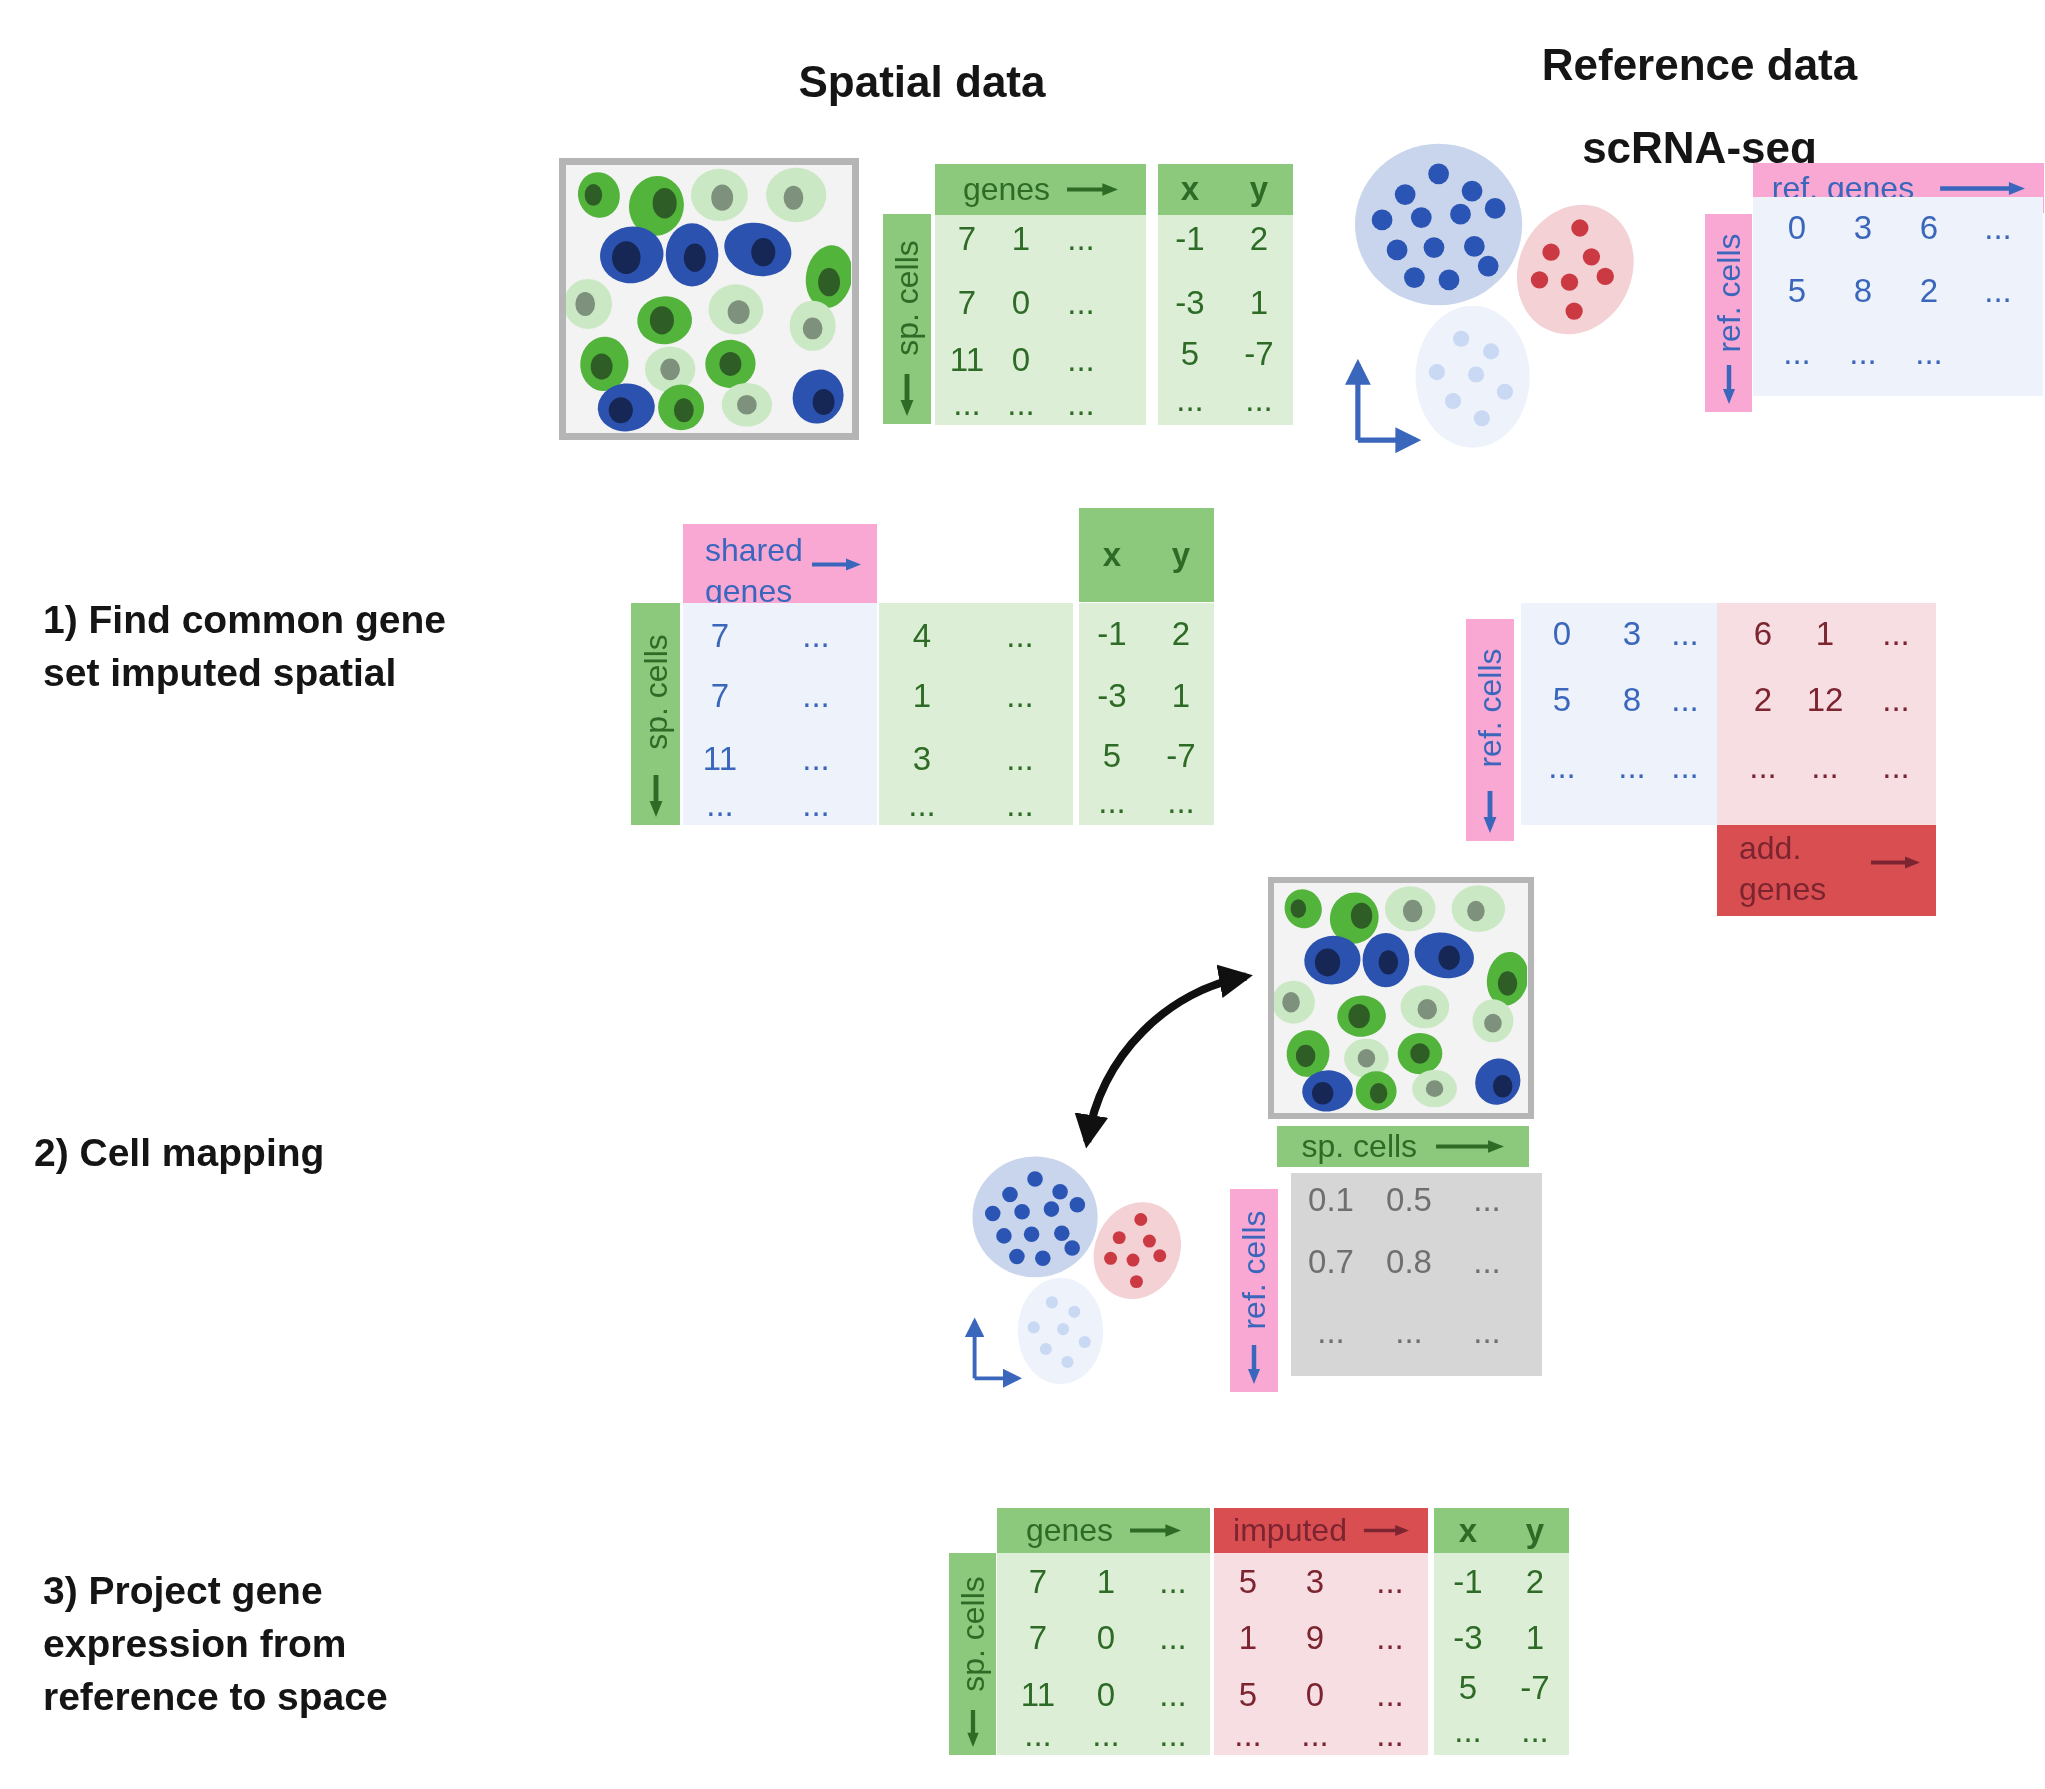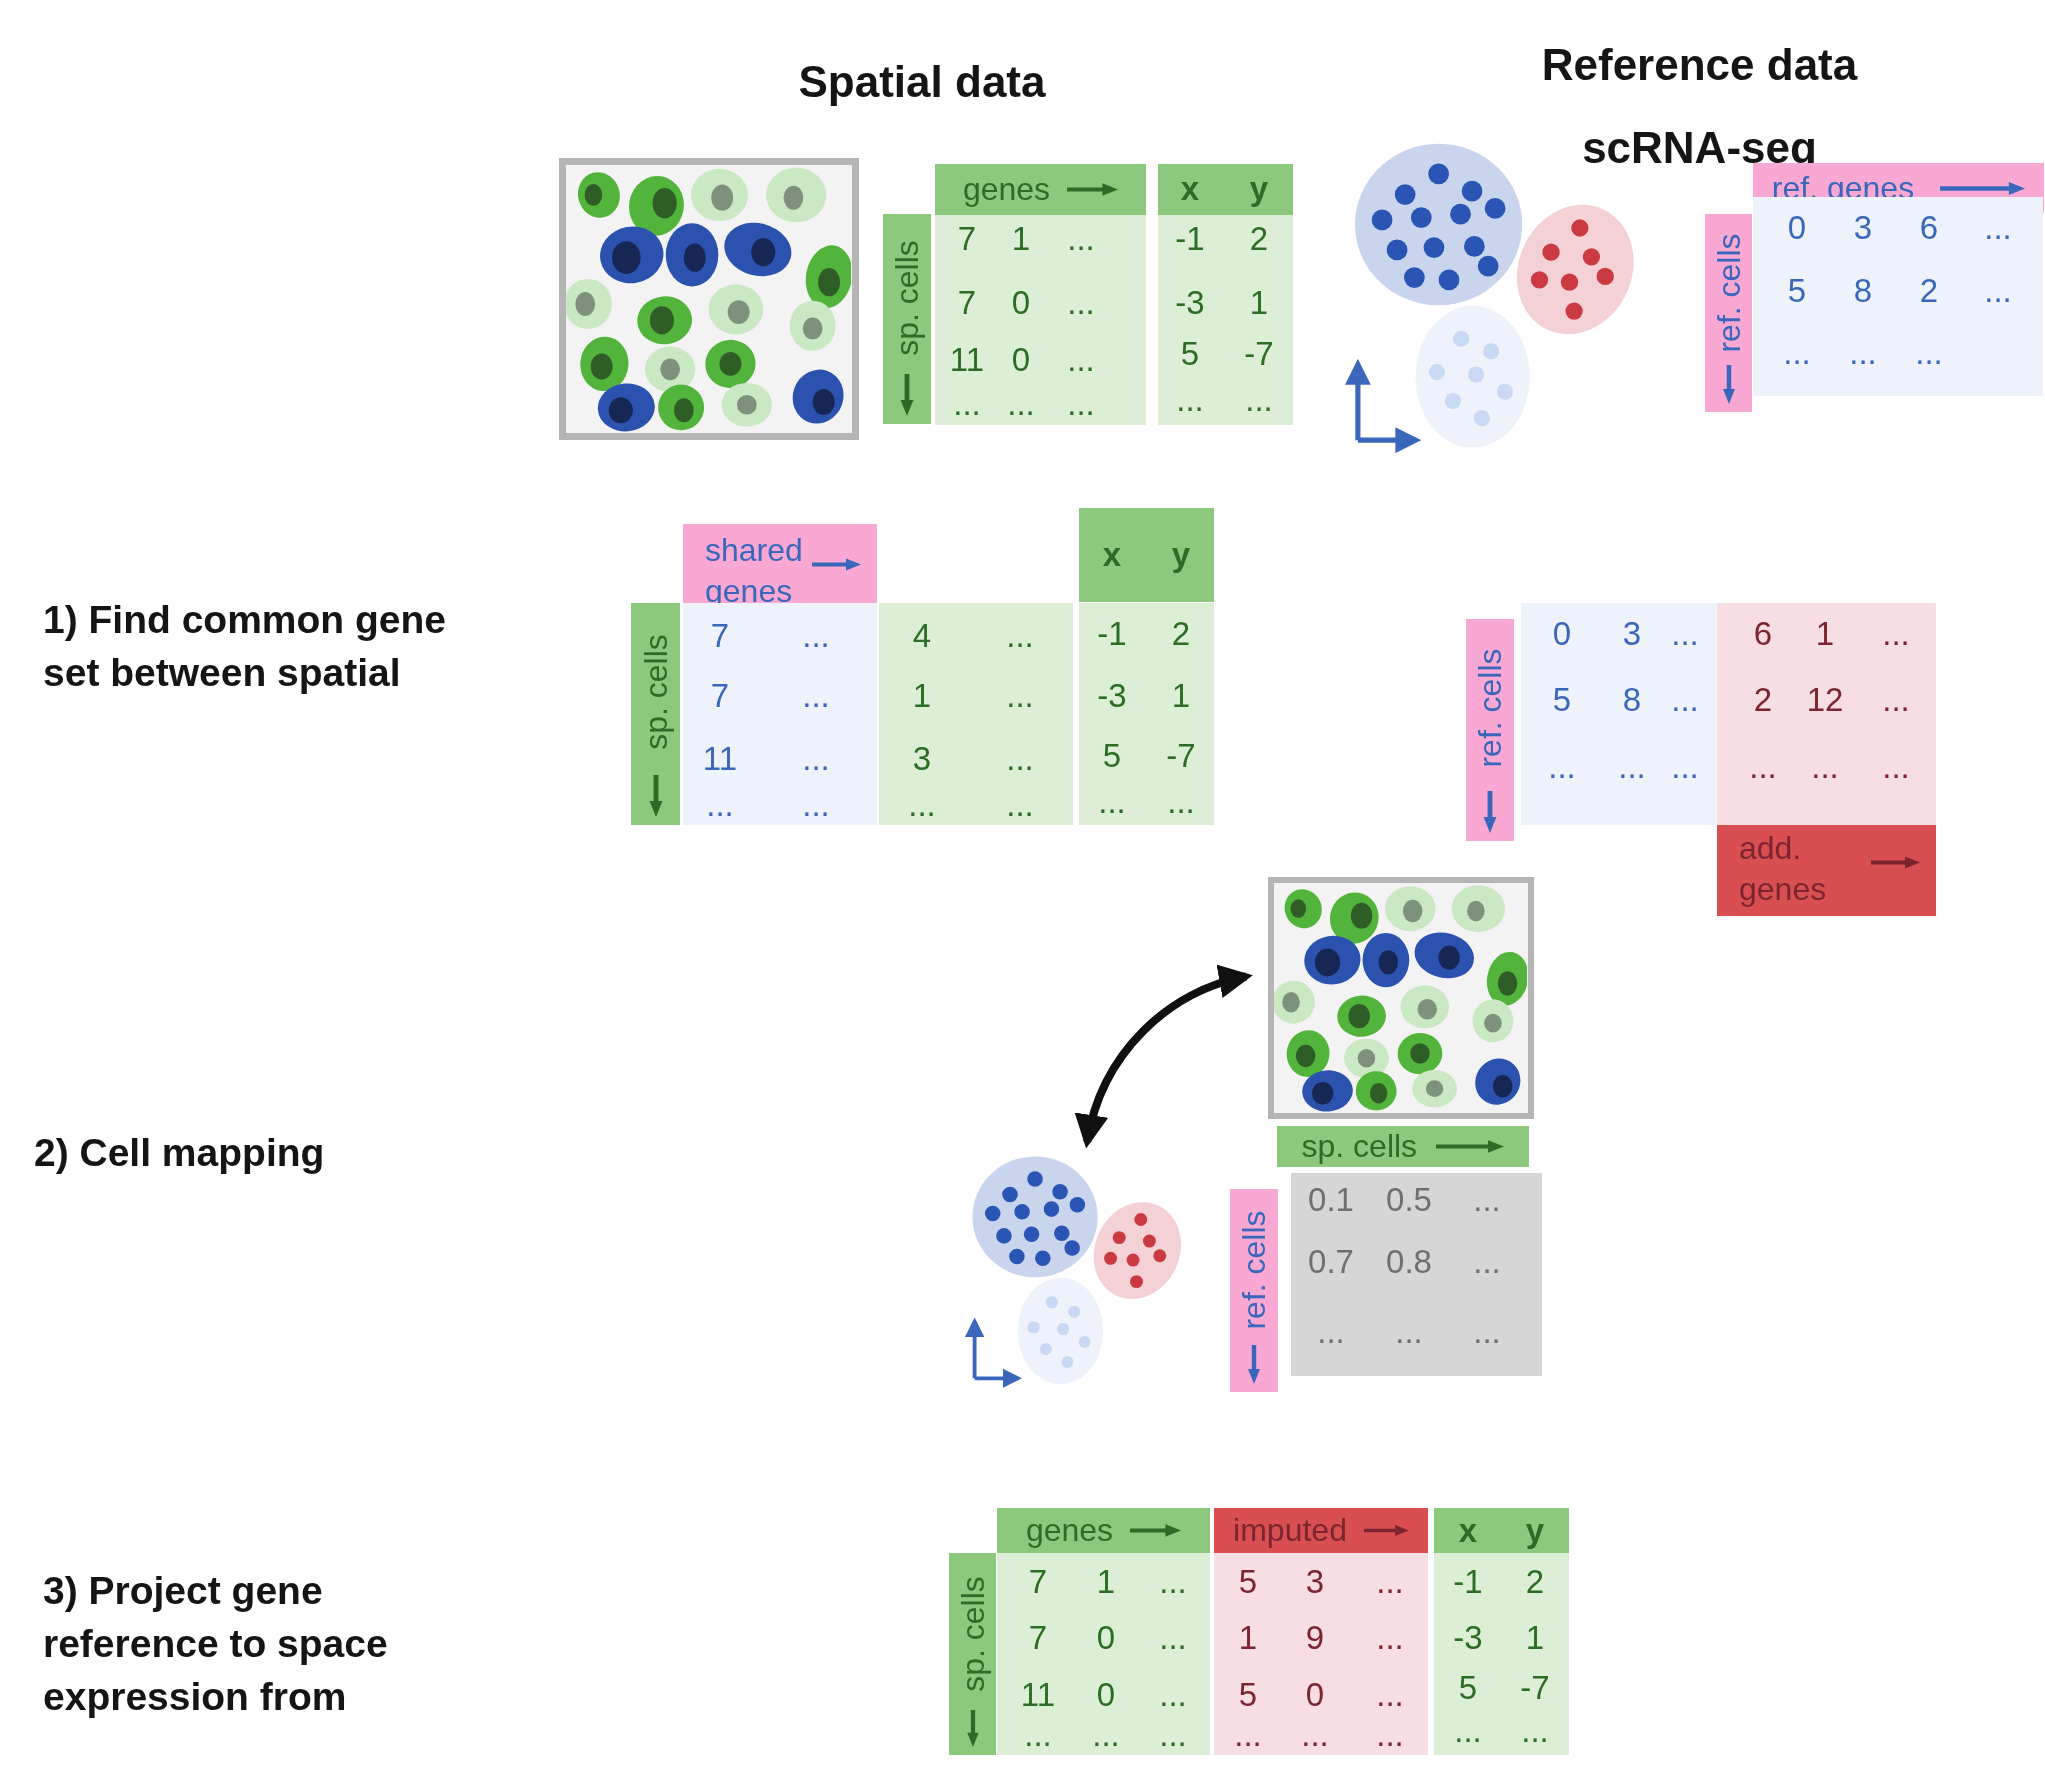--- a/index.html
+++ b/index.html
@@ -212,21 +212,21 @@
   <span class="cell tblue" style="left:110px;top:94px">8</span>
   <span class="cell tblue" style="left:176px;top:94px">2</span>
   <span class="cell tblue" style="left:245px;top:94px">...</span>
   <span class="cell tblue" style="left:44px;top:156px">...</span>
   <span class="cell tblue" style="left:110px;top:156px">...</span>
   <span class="cell tblue" style="left:176px;top:156px">...</span>
 </div>
 
 <div class="abs steplabel" style="left:43px;top:593px;">
   <div>1) Find common gene</div>
-  <div>set between spatial</div>
+  <div>set imputed spatial</div>
 </div>
 
 <div class="abs hgreen" style="left:631px;top:603px;width:49px;height:222px;">
   <div class="vlabel tgreen">sp. cells</div>
   <svg class="varr" width="15" height="43" viewBox="0 0 26 80">
     <line x1="13" y1="2" x2="13" y2="54" stroke="#2E6B26" stroke-width="9"></line>
       <polygon points="1,50 13,80 25,50" fill="#2E6B26"></polygon>
   </svg>
 </div>
 <div class="abs hblue hdr2 tblue" style="left:683px;top:508px;width:194px;height:94px;">
@@ -373,22 +373,22 @@
   <span class="cell tgray" style="left:40px;top:89px">0.7</span>
   <span class="cell tgray" style="left:118px;top:89px">0.8</span>
   <span class="cell tgray" style="left:196px;top:89px">...</span>
   <span class="cell tgray" style="left:40px;top:159px">...</span>
   <span class="cell tgray" style="left:118px;top:159px">...</span>
   <span class="cell tgray" style="left:196px;top:159px">...</span>
 </div>
 
 <div class="abs steplabel" style="left:43px;top:1564px;">
   <div>3) Project gene</div>
+  <div>expression from</div>
   <div>reference to space</div>
-  <div>expression from</div>
 </div>
 
 <div class="abs hgreen" style="left:949px;top:1553px;width:47px;height:202px;">
   <div class="vlabel tgreen">sp. cells</div>
   <svg class="varr" width="15" height="38" viewBox="0 0 26 80">
     <line x1="13" y1="2" x2="13" y2="54" stroke="#2E6B26" stroke-width="9"></line>
       <polygon points="1,50 13,80 25,50" fill="#2E6B26"></polygon>
   </svg>
 </div>
 <div class="abs hgreen hdr tgreen" style="left:997px;top:1508px;width:213px;height:45px;gap:16px;">

